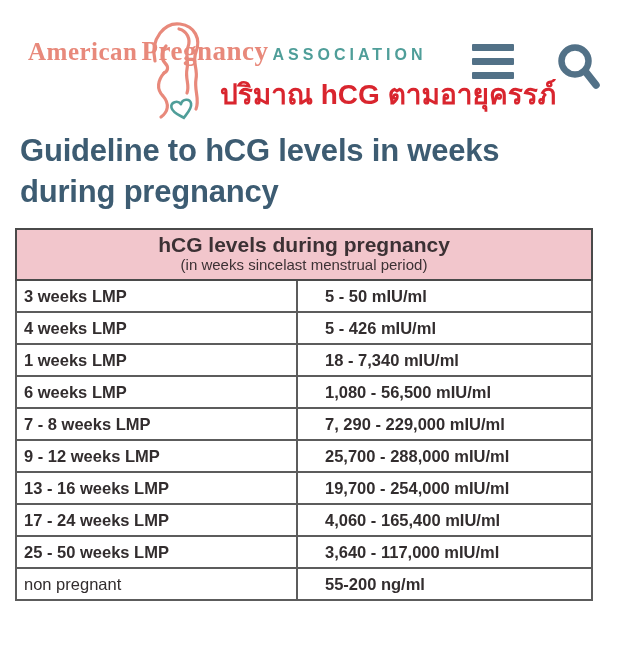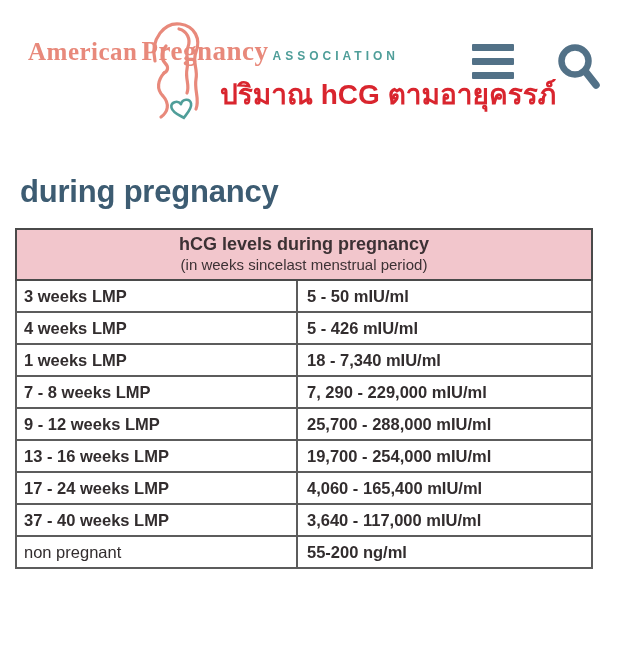--- a/index.html
+++ b/index.html
@@ -4,44 +4,44 @@
 <style>
   html,body{margin:0;padding:0;}
   body{font-family:"Liberation Sans",sans-serif;}
   .page{position:relative;width:640px;height:655px;background:var(--page-bg,#fff);overflow:hidden;}
 
   
   .logo{position:absolute;left:28px;top:38px;display:flex;cursor:pointer;text-decoration:none;}
   .logo-text{text-align:center;color:var(--salmon);font-family:"Liberation Serif",serif;font-weight:bold;line-height:1;}
   .logo-line1{font-size:25px;letter-spacing:0.5px;}
   .logo-line2{font-size:27px;margin-top:3px;letter-spacing:0.5px;}
-  .logo-line3{font-family:"Liberation Sans",sans-serif;font-weight:bold;color:var(--teal);font-size:12px;letter-spacing:4px;margin-top:12px;}
+  .logo-line3{font-family:"Liberation Sans",sans-serif;font-weight:bold;color:var(--teal);font-size:16px;letter-spacing:4px;margin-top:12px;}
   .figure-svg{position:absolute;left:135px;top:15px;}
 
   
   .menu-btn{position:absolute;left:468px;top:40px;background:none;border:none;padding:4px;cursor:pointer;}
   .menu-bars .bar{display:block;width:42px;height:7px;background:var(--slate);border-radius:1px;margin-bottom:7px;}
   .menu-bars .bar:last-child{margin-bottom:0;}
   .search-btn{position:absolute;left:554px;top:40px;background:none;border:none;padding:0;cursor:pointer;}
 
   
   .thai{position:absolute;left:220px;top:72px;width:380px;font-size:28px;font-weight:bold;color:var(--thai-red);white-space:nowrap;}
 
   
   .heading{position:absolute;left:20px;top:130px;width:600px;margin:0;font-size:31px;font-weight:bold;color:var(--heading);line-height:41px;letter-spacing:-0.2px;}
 
   
   .hcg-table{position:absolute;left:15px;top:228px;width:576px;border-collapse:collapse;table-layout:fixed;border:2px solid var(--table-border);}
   .hcg-table col.c1{width:281px;}
   .hcg-table col.c2{width:295px;}
   .hcg-table th{background:var(--pink);border:2px solid var(--table-border);padding:4px 0 5px 0;color:#3c3134;font-weight:normal;}
-  .tbl-title{font-size:18px;font-weight:bold;line-height:21px;}
+  .tbl-title{font-size:21px;font-weight:bold;line-height:21px;}
   .tbl-subtitle{font-size:15px;line-height:19px;}
   .hcg-table td{height:30px;border:2px solid #5c5c5c;font-size:16.5px;font-weight:bold;color:var(--table-text);padding:0 0 0 7px;white-space:nowrap;overflow:hidden;}
-  .hcg-table td.val{padding-left:9px;}
+  .hcg-table td.val{padding-left:27px;}
   .hcg-table td.fw-normal{font-weight:normal;}
 </style>
 </head>
 <body>
 
 <div class="page">
 
   <a class="logo">
     <span class="logo-text">
       <span class="logo-line1">American</span>
@@ -67,21 +67,21 @@
   <button class="search-btn">
     <svg width="48" height="52" viewBox="0 0 48 52">
       <circle cx="21" cy="21" r="13.5" fill="none" stroke="#527187" stroke-width="6.5"></circle>
       <line x1="31" y1="31" x2="42" y2="45" stroke="#527187" stroke-width="7.5" stroke-linecap="round"></line>
     </svg>
   </button>
 
   <div class="thai">ปริมาณ hCG ตามอายุครรภ์</div>
 
   <h1 class="heading">
-    <br>
+    <span>Guideline to hCG levels in weeks</span><br>
     <span>during pregnancy</span>
   </h1>
 
   <table class="hcg-table">
     <colgroup>
         <col class="c1">
         <col class="c2">
       </colgroup>
     <thead>
       <tr>
@@ -98,37 +98,41 @@
       </tr>
       <tr>
         <td>4 weeks LMP</td>
         <td class="val">5 - 426 mIU/ml</td>
       </tr>
       <tr>
         <td>1 weeks LMP</td>
         <td class="val">18 - 7,340 mIU/ml</td>
       </tr>
       <tr>
+        <td>6 weeks LMP</td>
+        <td class="val">1,080 - 56,500 mIU/ml</td>
+      </tr>
+      <tr>
         <td>7 - 8 weeks LMP</td>
         <td class="val">7, 290 - 229,000 mIU/ml</td>
       </tr>
       <tr>
         <td>9 - 12 weeks LMP</td>
         <td class="val">25,700 - 288,000 mIU/ml</td>
       </tr>
       <tr>
         <td>13 - 16 weeks LMP</td>
         <td class="val">19,700 - 254,000 mIU/ml</td>
       </tr>
       <tr>
         <td>17 - 24 weeks LMP</td>
         <td class="val">4,060 - 165,400 mIU/ml</td>
       </tr>
       <tr>
-        <td>37 - 40 weeks LMP</td>
+        <td>25 - 50 weeks LMP</td>
         <td class="val">3,640 - 117,000 mIU/ml</td>
       </tr>
       <tr>
         <td class="fw-normal">non pregnant</td>
         <td class="val">55-200 ng/ml</td>
       </tr>
     </tbody>
   </table>
 
 </div>

